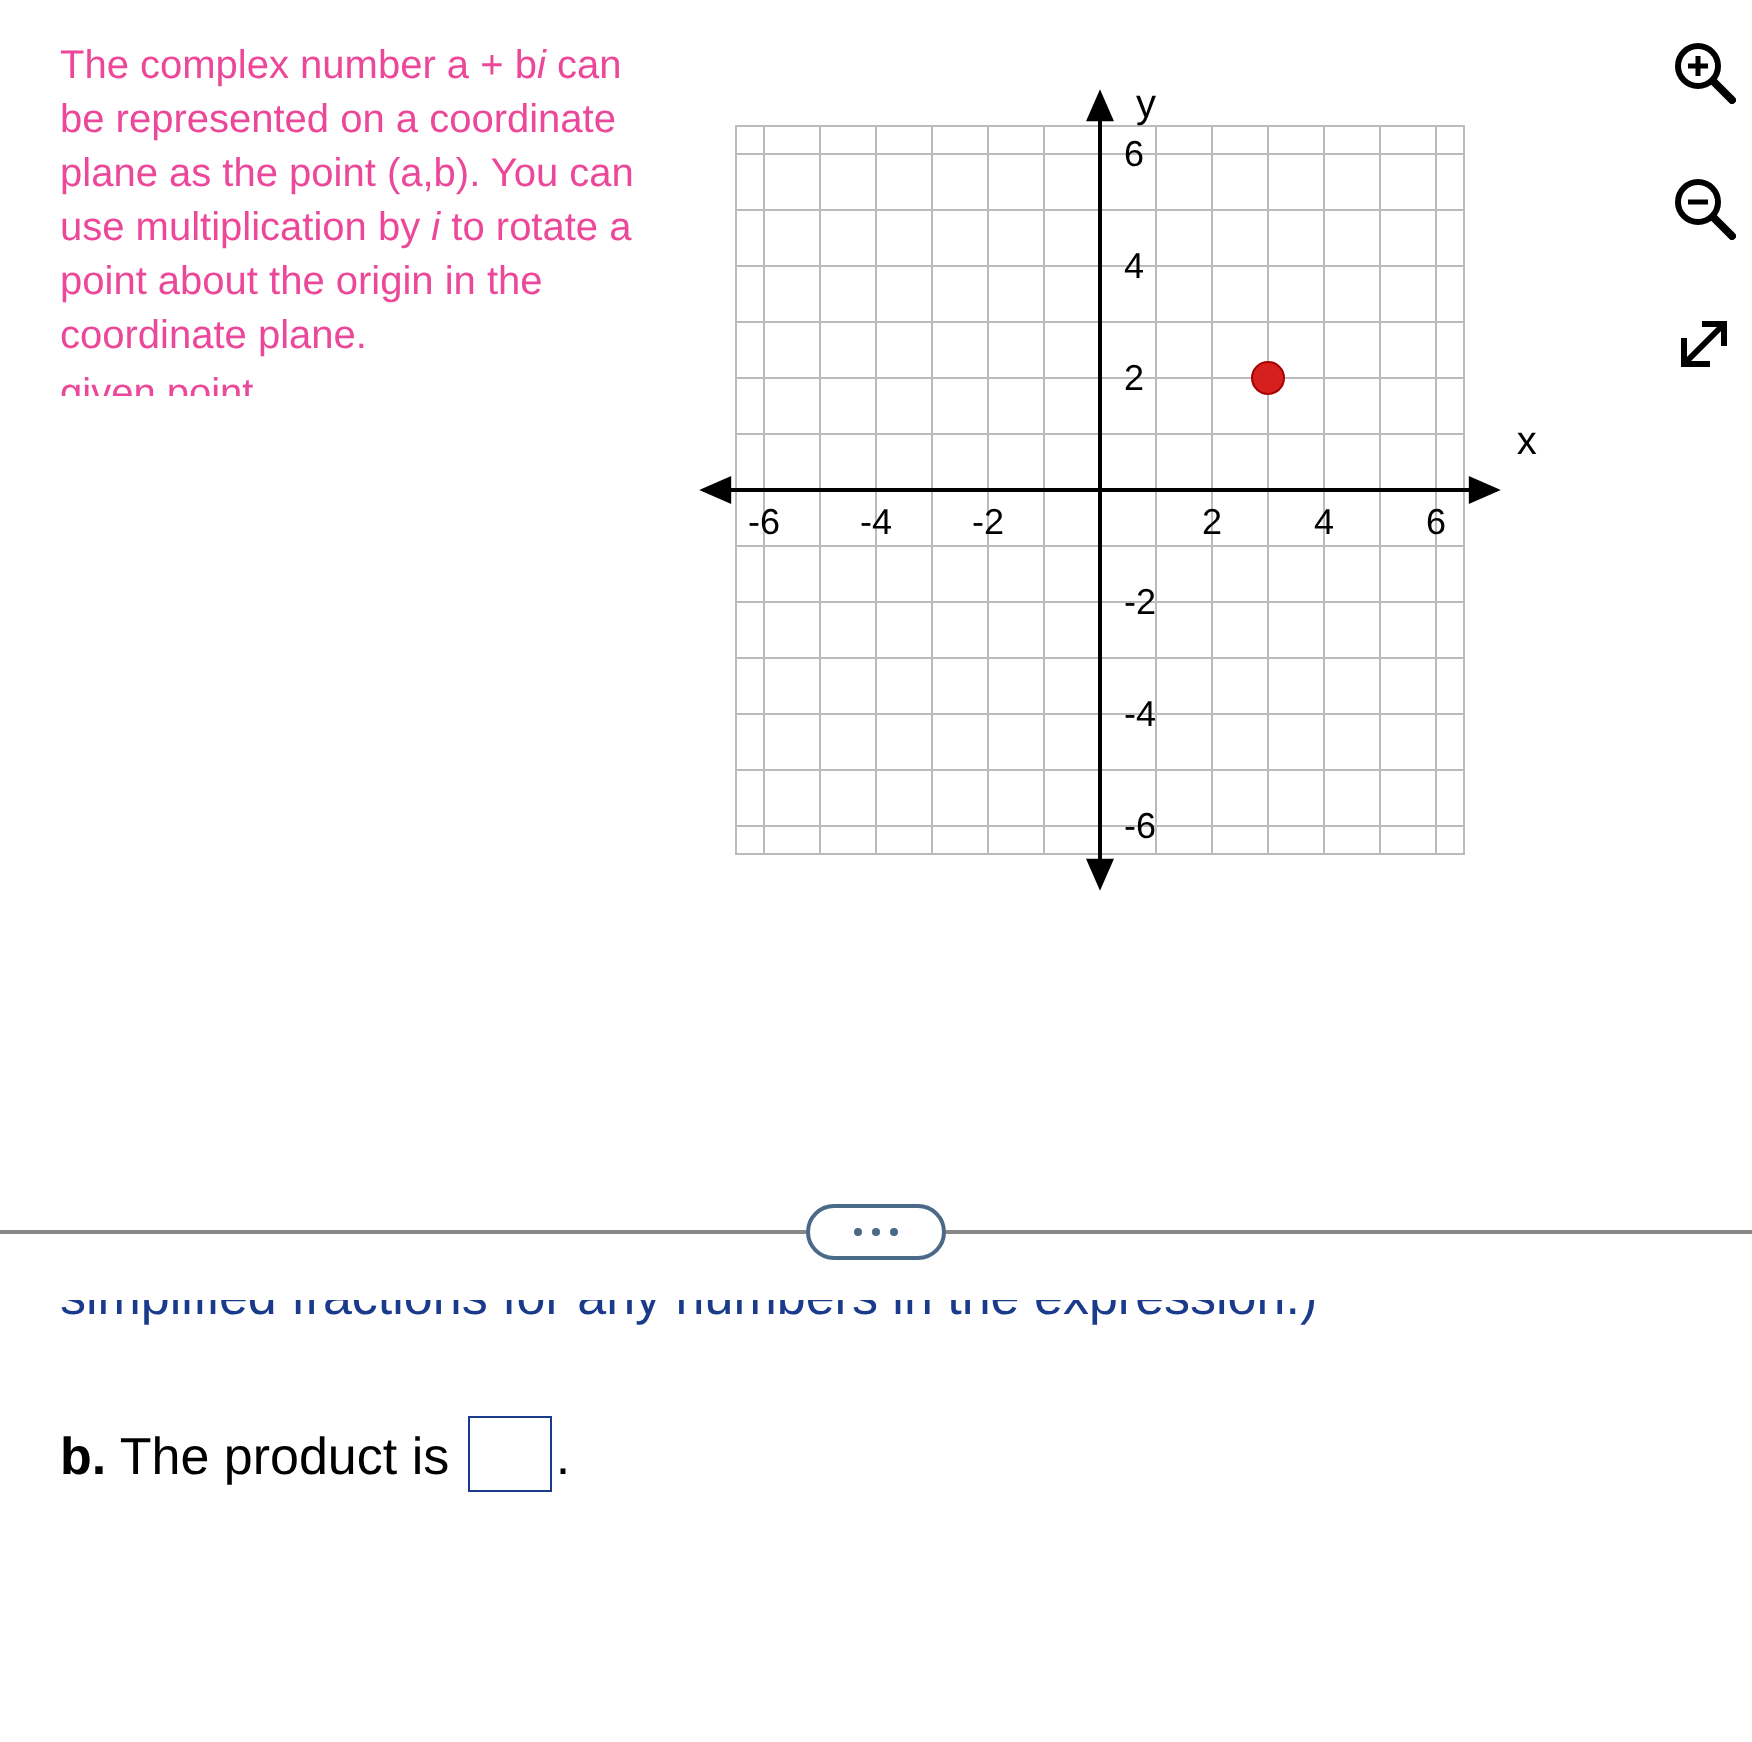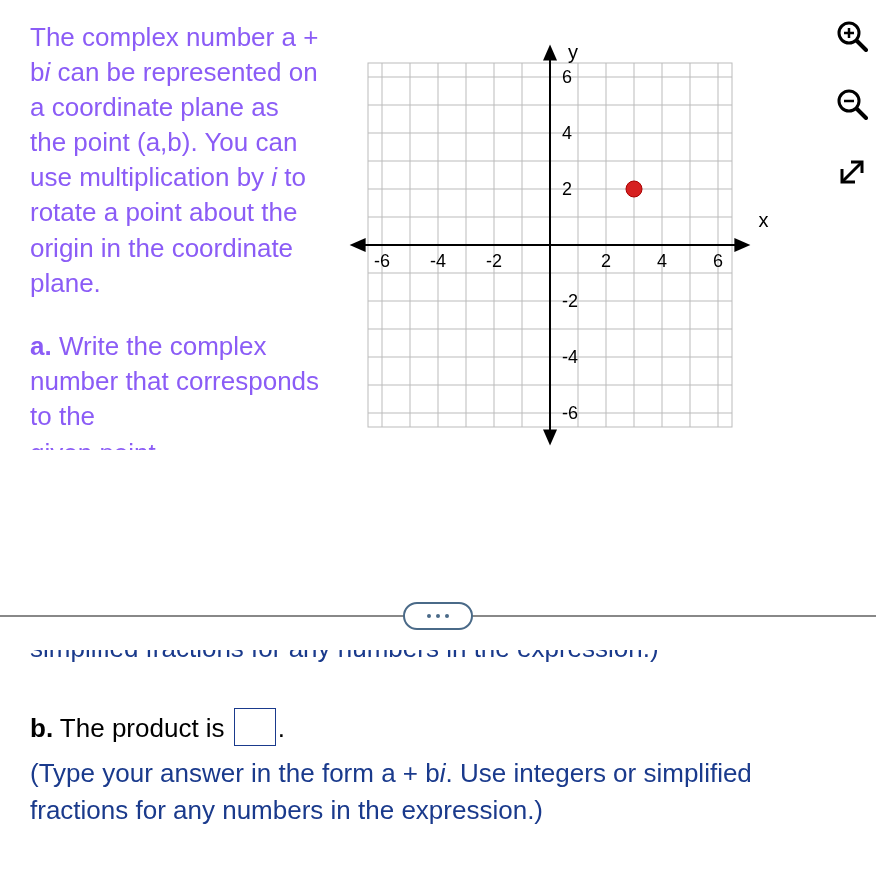--- a/index.html
+++ b/index.html
@@ -11,23 +11,23 @@
     position: relative;
     overflow: hidden;
   }
   .top-section {
     display: flex;
     padding: 20px 10px 0 30px;
     gap: 20px;
   }
   .problem-text {
     flex: 0 0 290px;
-    font-size: 26px;
+    font-size: 20px;
     line-height: 1.35;
-    color: #8b5cf6;
+    color: #ec4899;
   }
   .problem-text .italic { font-style: italic; }
   .problem-text .bold { font-weight: bold; }
   .para2 { margin-top: 28px; }
   .cutoff {
     margin-top: 2px;
     height: 14px;
     overflow: hidden;
   }
   .graph-wrap {
@@ -120,23 +120,20 @@
   .grid-num { font-family: Arial, sans-serif; font-size: 18px; fill: #000; }
   .axis-label { font-family: Arial, sans-serif; font-size: 20px; fill: #000; }
 </style>
 </head>
 <body>
 
 <div class="top-section">
   <div class="problem-text">
     <p>
       <span>The complex number a + b</span><span class="italic">i</span><span> can be represented on a coordinate plane as the point (a,b). You can use multiplication by </span><span class="italic">i</span><span> to rotate a point about the origin in the coordinate plane.</span>
-    </p>
-    <p class="para2">
-      <span class="bold">a.</span><span> Write the complex number that corresponds to the</span>
     </p>
     <div class="cutoff">
       <span>given point</span>
     </div>
   </div>
 
   <div class="graph-wrap">
     <svg class="graph-svg" width="460" height="430" viewBox="0 0 460 430">
       <g id="chart-root">
           <line x1="42" y1="33" x2="42" y2="397" stroke="#bbb" stroke-width="1"></line>
@@ -227,16 +224,13 @@
 </div>
 
 <div class="faded-text">
   <div class="faded-text-inner">simplified fractions for any numbers in the expression.)</div>
 </div>
 
 <div class="part-b">
   <p>
     <span class="bold">b.</span><span> The product is </span><span class="answer-box"></span><span>.</span>
   </p>
-  <p class="instructions">
-    <span>(Type your answer in the form a + b</span><span class="italic">i</span><span>. Use integers or simplified fractions for any numbers in the expression.)</span>
-  </p>
 </div>
 
 </body></html>

